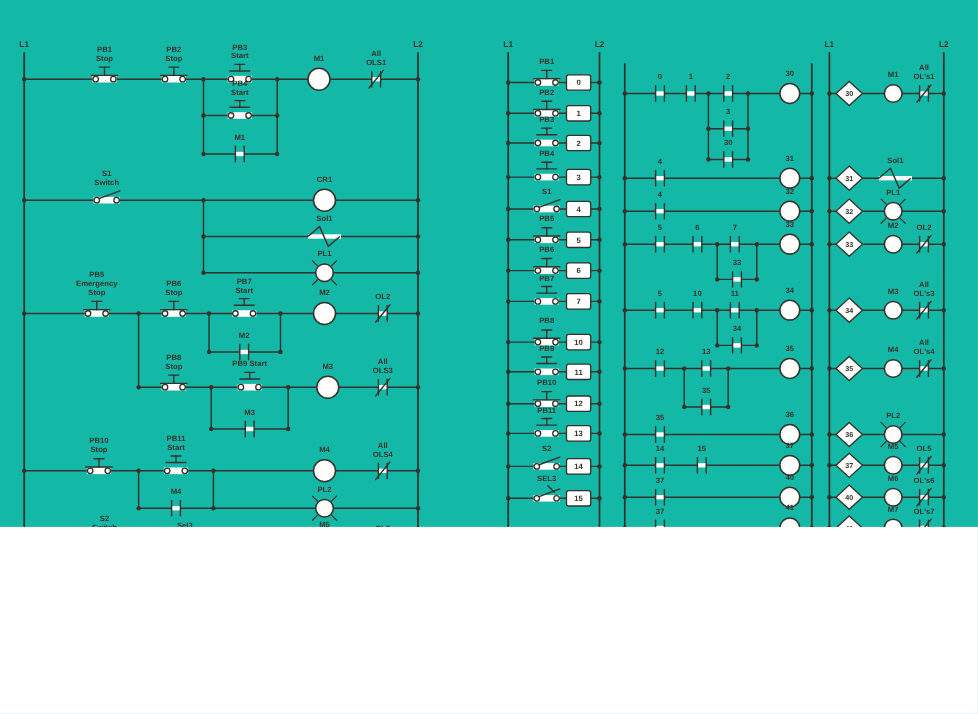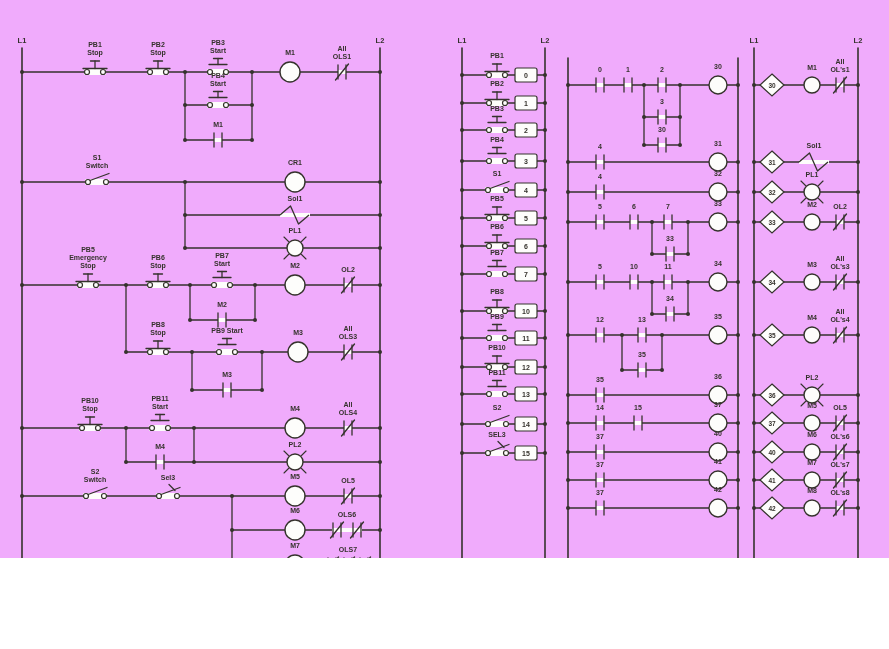--- a/index.html
+++ b/index.html
@@ -1,16 +1,16 @@
 <!DOCTYPE html>
 <html><head>
 <meta charset="utf-8">
 <style>
   html,body{margin:0;padding:0;background:#ffffff;}
-  .page{position:relative;width:889px;height:558px;background:#f0abfc;overflow:hidden;
+  .page{position:relative;width:889px;height:479px;background:#14b8a6;overflow:hidden;
         font-family:"Liberation Sans",sans-serif;}
   svg text{font-family:"Liberation Sans",sans-serif;font-weight:bold;}
 </style>
 </head>
 <body>
 
 <div class="page">
   <svg id="diagram" width="889" height="649" viewBox="0 0 889 649">
       <g>
         <g>

